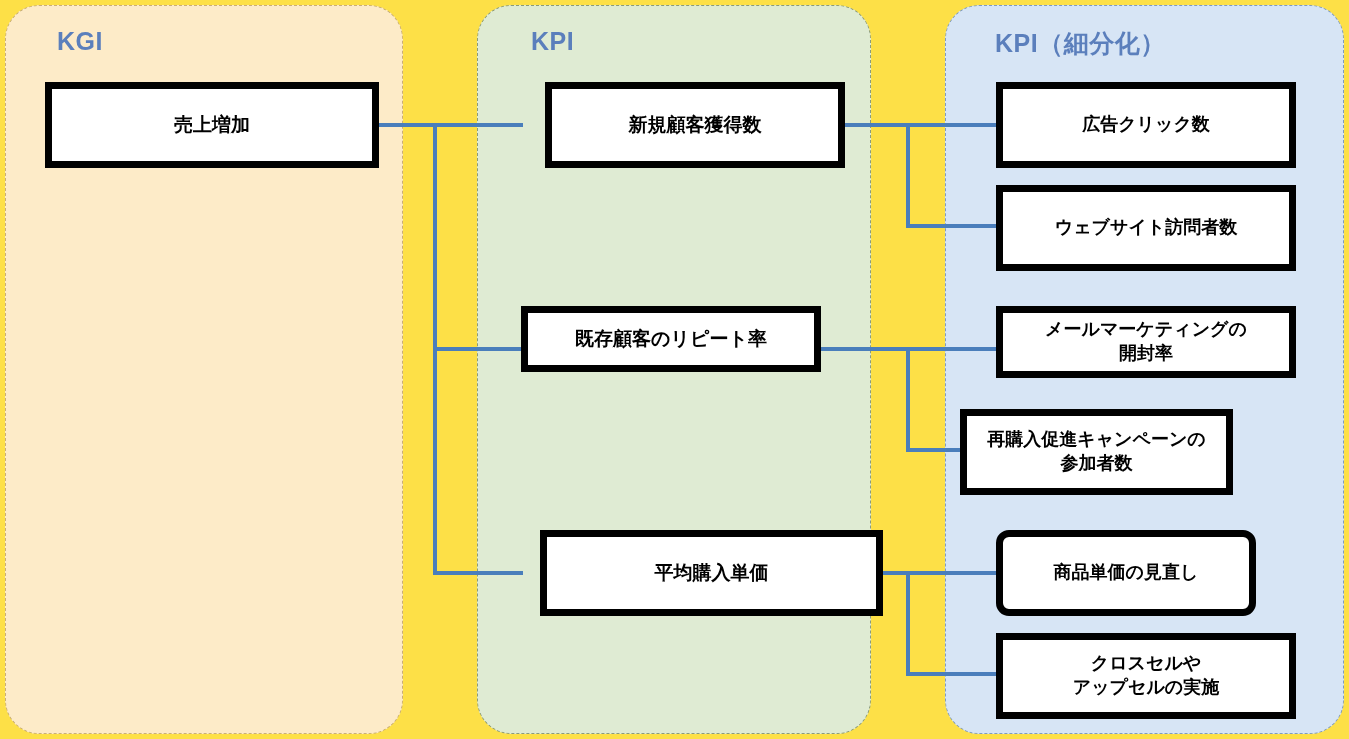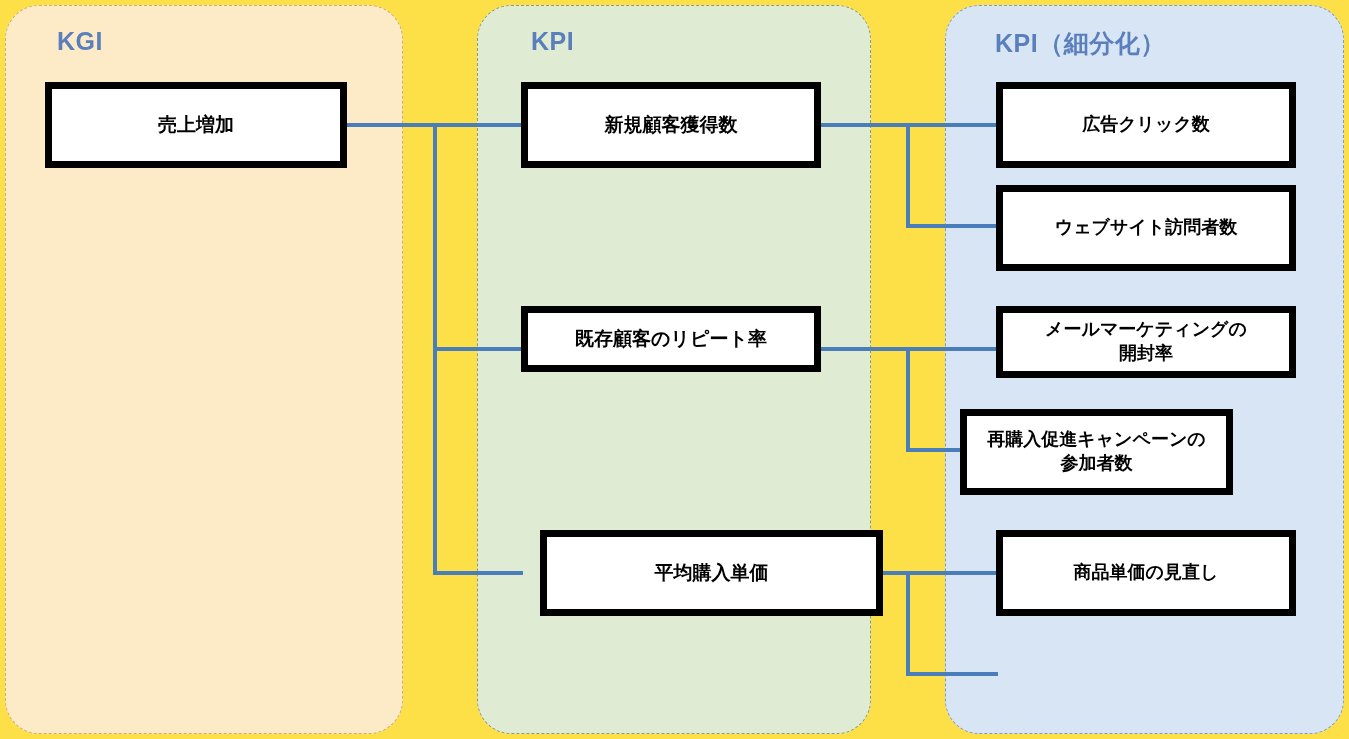--- a/index.html
+++ b/index.html
@@ -109,25 +109,25 @@
   <div class="conn conn-h" style="left:820px; top:347px; width:90px;"></div>
   <div class="conn conn-v" style="left:906px; top:347px; height:105px;"></div>
   <div class="conn conn-h" style="left:906px; top:347px; width:92px;"></div>
   <div class="conn conn-h" style="left:906px; top:448px; width:92px;"></div>
 
   <div class="conn conn-h" style="left:820px; top:571px; width:90px;"></div>
   <div class="conn conn-v" style="left:906px; top:571px; height:105px;"></div>
   <div class="conn conn-h" style="left:906px; top:571px; width:92px;"></div>
   <div class="conn conn-h" style="left:906px; top:672px; width:92px;"></div>
 
-  <div class="node node-kgi" style="left:45px; top:82px; width:302px; height:86px;">
+  <div class="node node-kgi" style="left:45px; top:82px; width:334px; height:86px;">
     <span class="node-inner">売上増加</span>
   </div>
 
-  <div class="node node-kpi" style="left:521px; top:82px; width:300px; height:86px;">
+  <div class="node node-kpi" style="left:545px; top:82px; width:300px; height:86px;">
     <span class="node-inner">新規顧客獲得数</span>
   </div>
   <div class="node node-kpi" style="left:521px; top:306px; width:300px; height:66px;">
     <span class="node-inner">既存顧客のリピート率</span>
   </div>
   <div class="node node-kpi" style="left:540px; top:530px; width:343px; height:86px;">
     <span class="node-inner">平均購入単価</span>
   </div>
 
   <div class="node node-sub" style="left:996px; top:82px; width:300px; height:86px;">
@@ -145,19 +145,25 @@
       <span>メールマーケティングの</span><br>
       <span>開封率</span>
     </span>
   </div>
   <div class="node node-sub" style="left:960px; top:409px; width:273px; height:86px;">
     <span class="node-inner">
       <span>再購入促進キャンペーンの</span><br>
       <span>参加者数</span>
     </span>
   </div>
-  <div class="node node-sub" style="left:996px; top:530px; width:300px; height:86px;">
+  <div class="node node-sub" style="left:996px; top:530px; width:260px; height:86px;border-radius:13px;">
     <span class="node-inner">
       <span>商品単価の見直し</span>
+    </span>
+  </div>
+  <div class="node node-sub" style="left:996px; top:633px; width:300px; height:86px;">
+    <span class="node-inner">
+      <span>クロスセルや</span><br>
+      <span>アップセルの実施</span>
     </span>
   </div>
 
 </div>
 
 </body></html>

